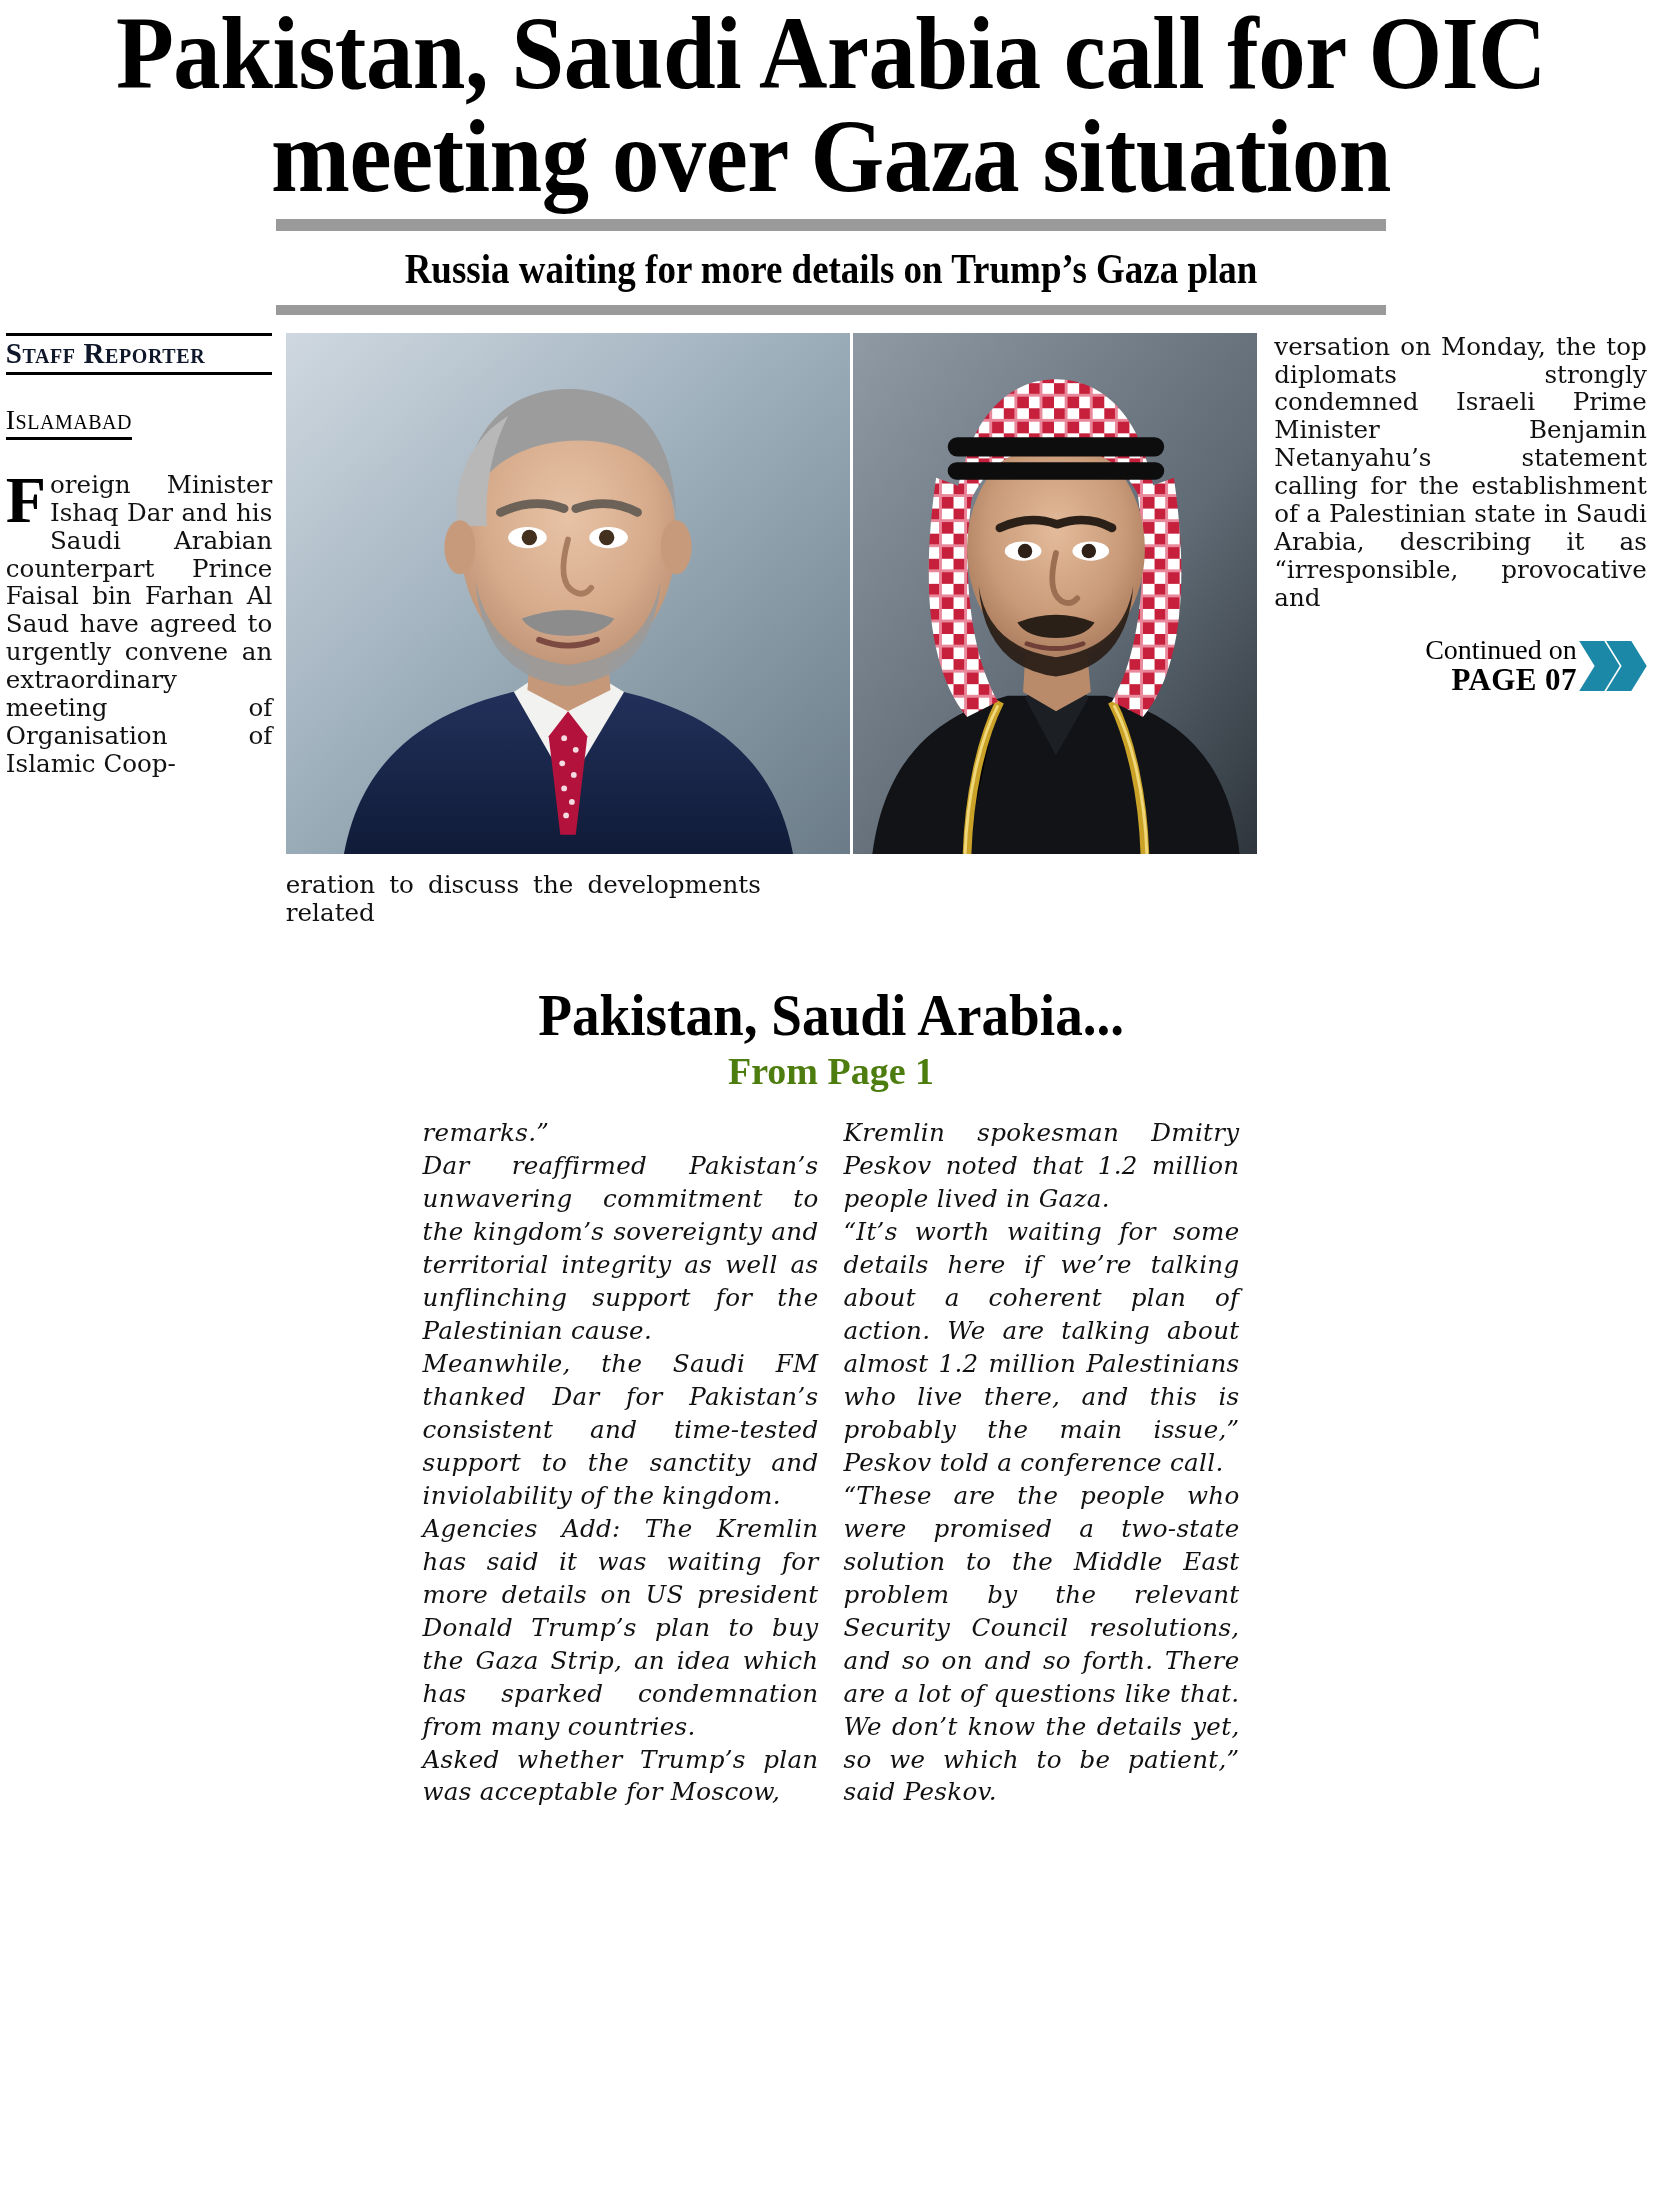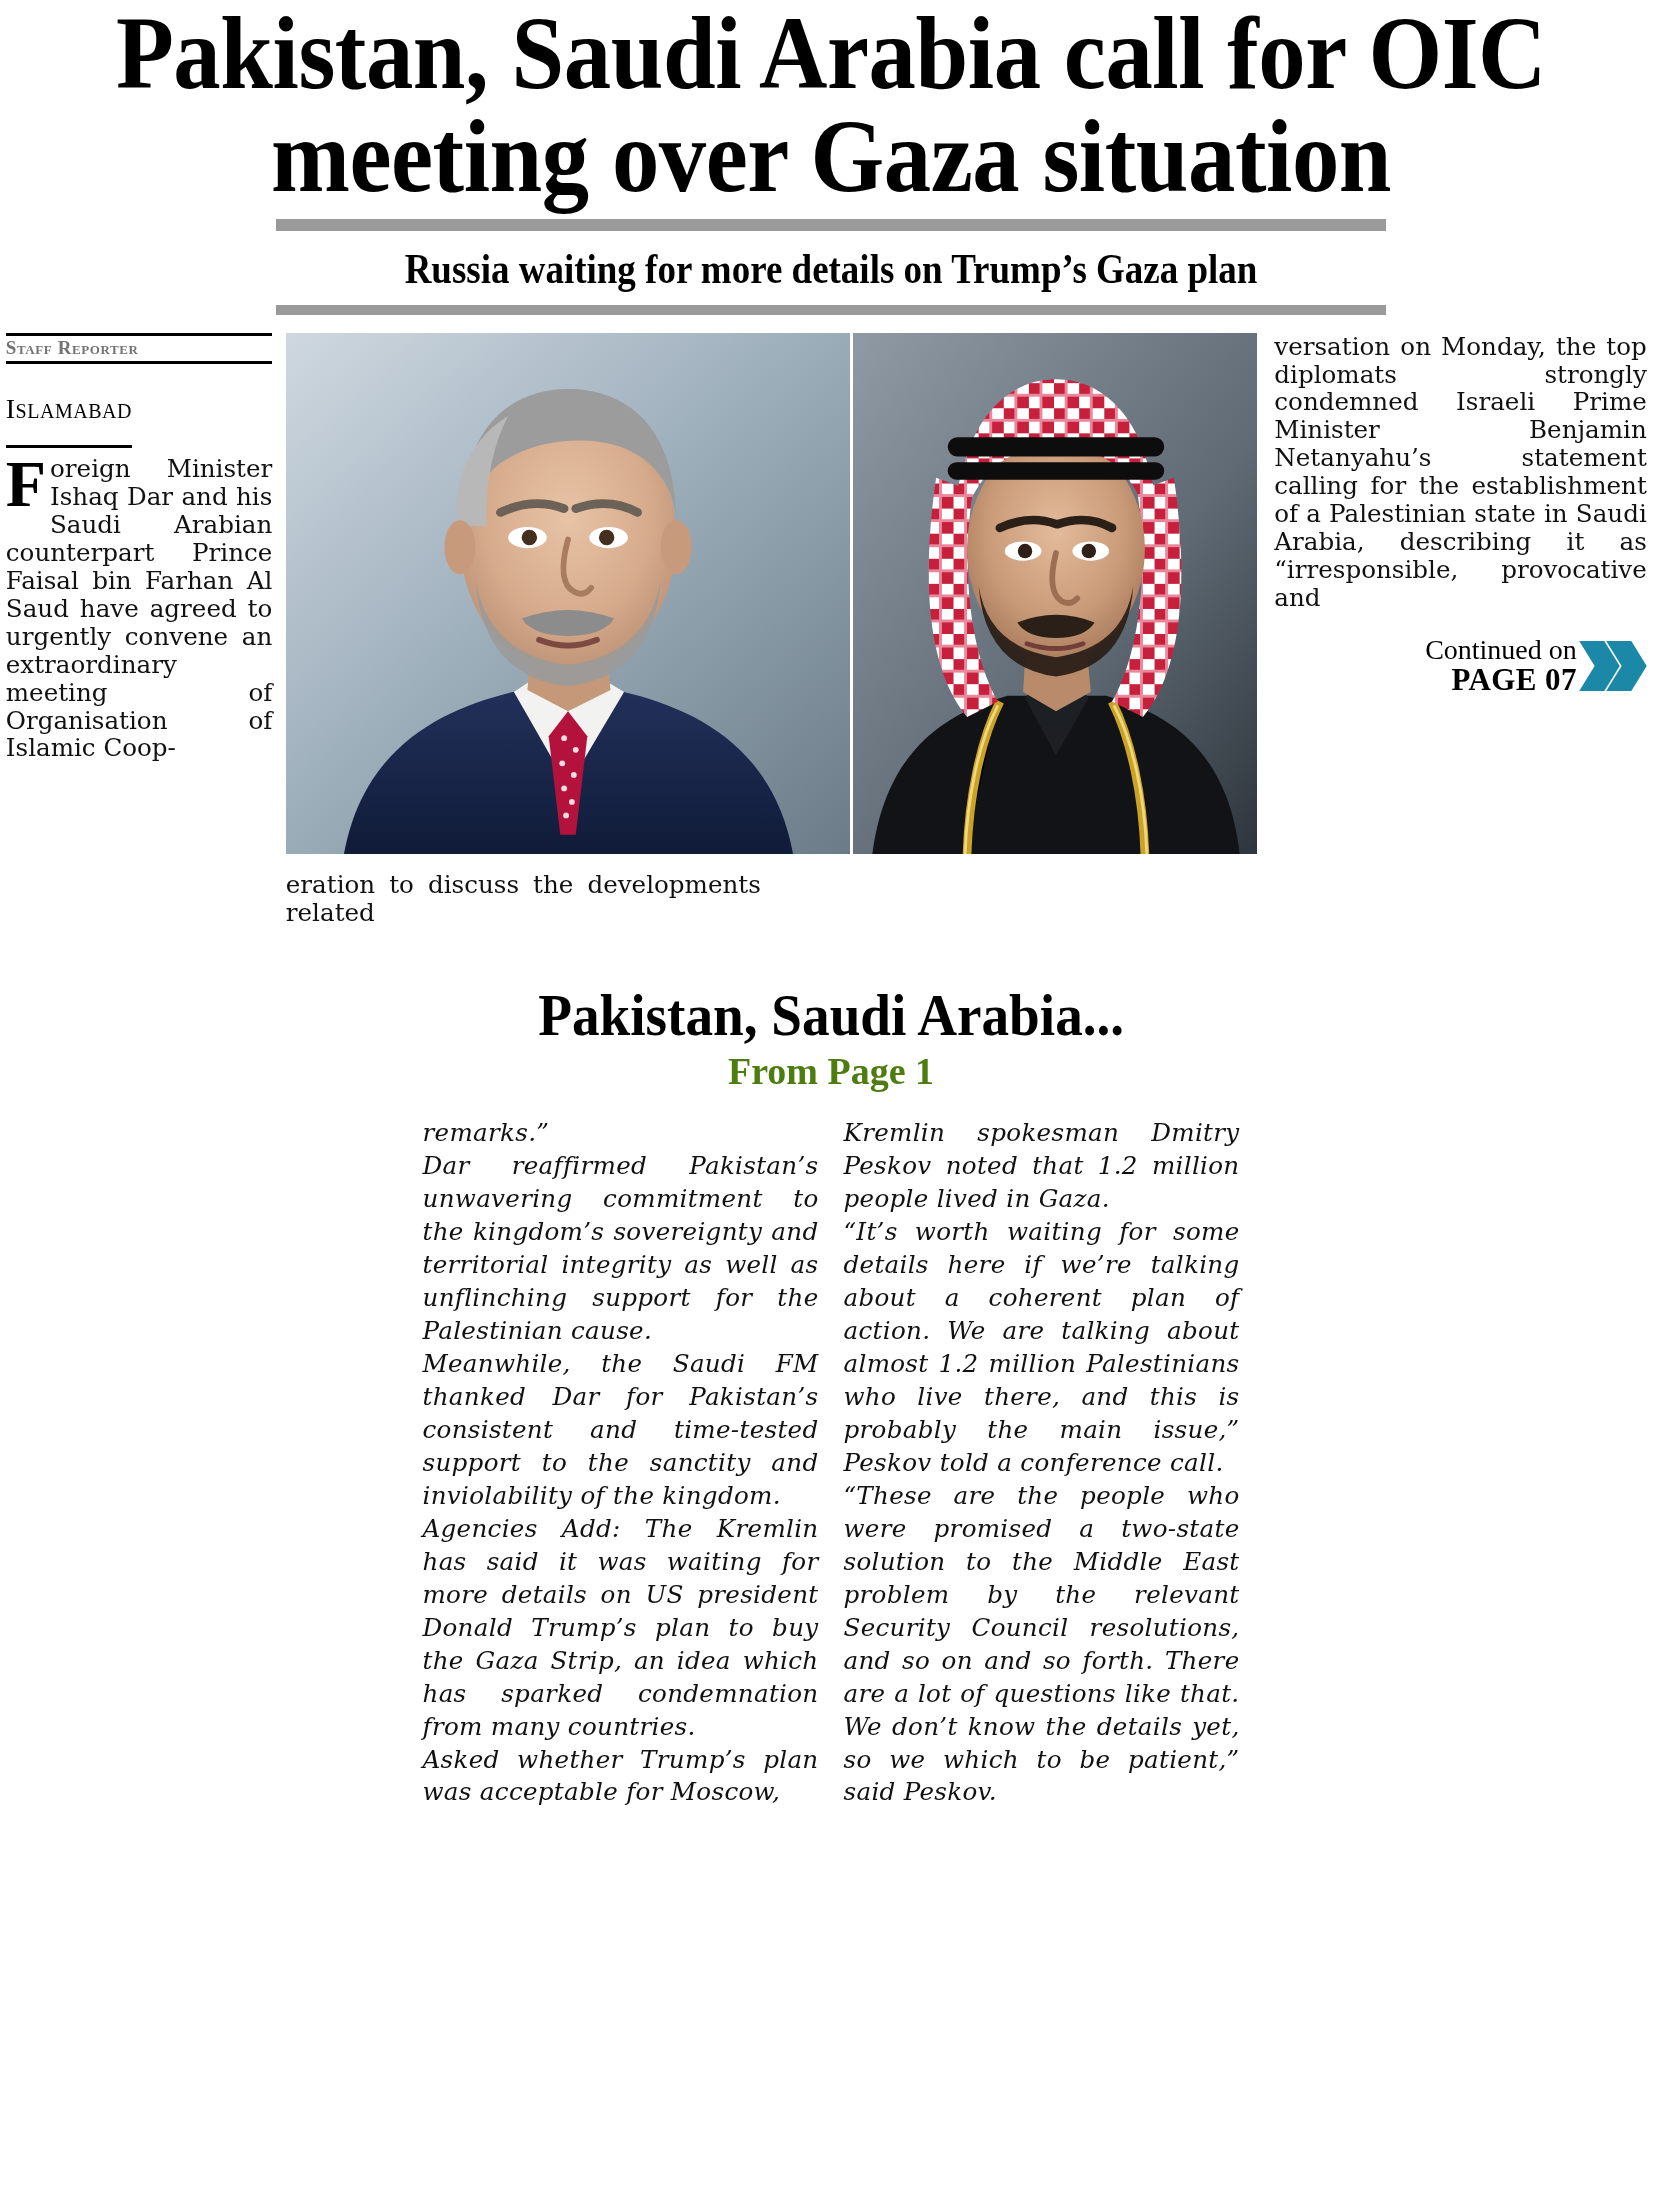--- a/index.html
+++ b/index.html
@@ -90,31 +90,31 @@
   
   .byline-box {
     border-top: 3.9px solid #000;
     border-bottom: 3.9px solid #000;
     padding: 1.9px 0 3.9px 0;
     margin-bottom: 29px;
   }
   .byline {
     font-family: "Liberation Serif", "DejaVu Serif", serif;
     font-weight: bold;
-    font-size: 19px;
+    font-size: 29px;
     font-variant: small-caps;
     letter-spacing: 0.6px;
     line-height: 1.05;
-    color: #737373;
+    color: #0f172a;
   }
   .dateline-box {
     border-bottom: 3.9px solid #000;
     display: inline-block;
-    padding-bottom: 20px;
-    margin-bottom: 7px;
+    padding-bottom: 1px;
+    margin-bottom: 31px;
   }
   .dateline {
     font-family: "Liberation Serif", "DejaVu Serif", serif;
     font-size: 28px;
     font-variant: small-caps;
     letter-spacing: 0.5px;
     color: #000;
   }
 
   

